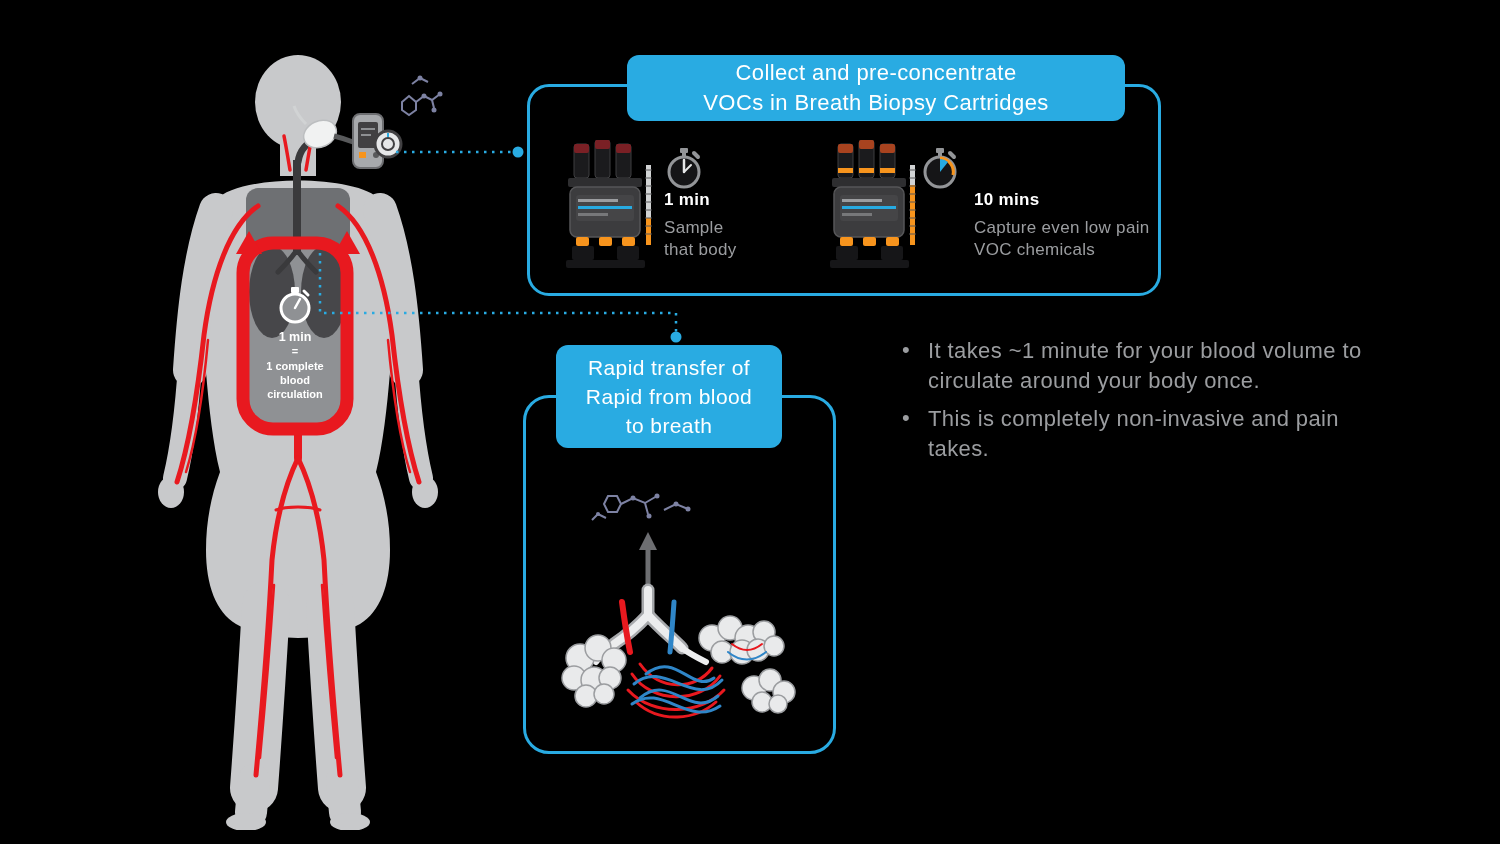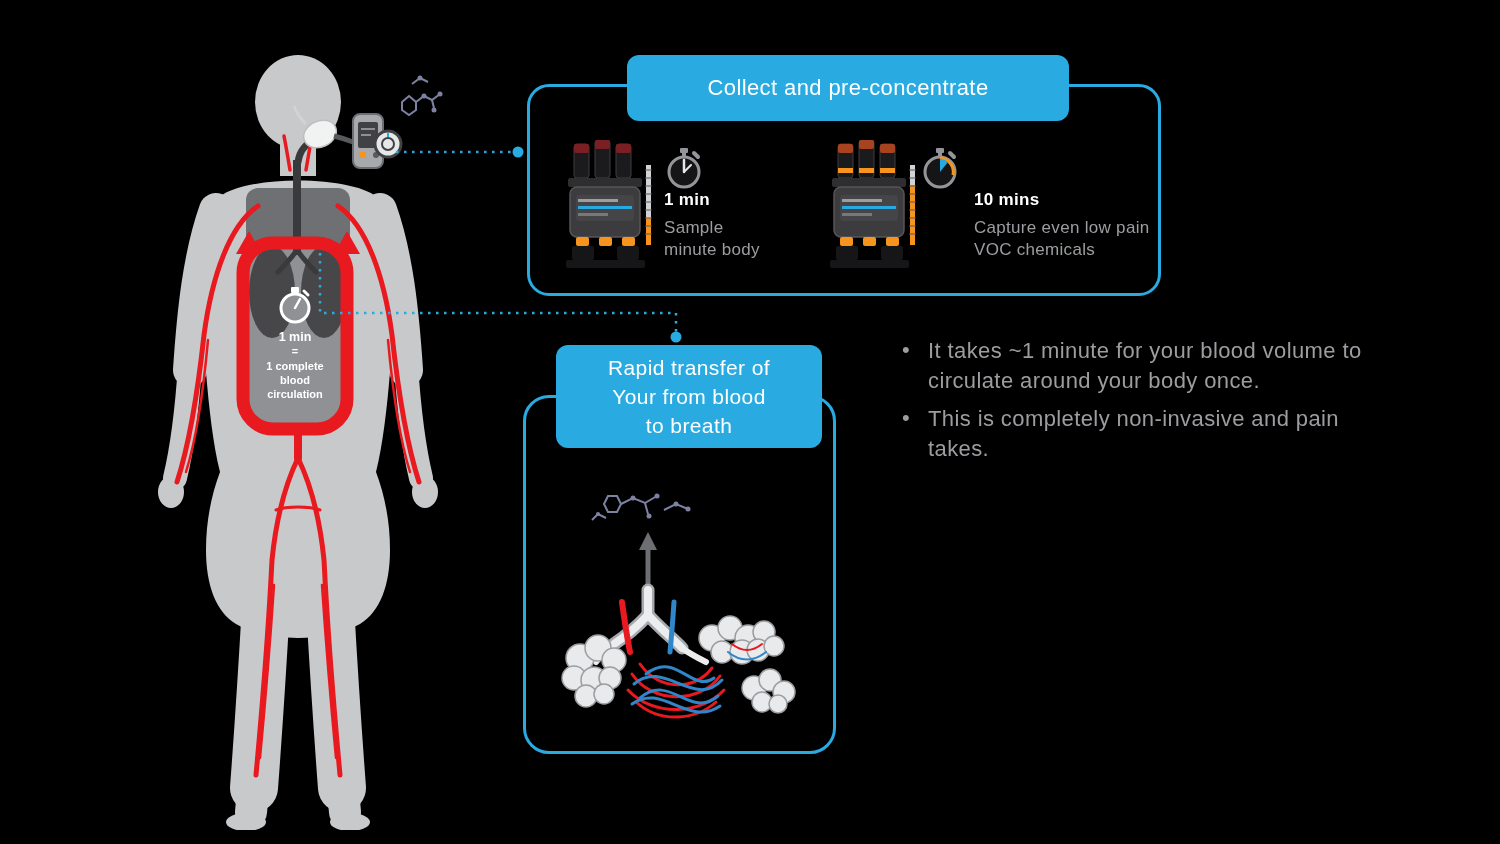--- a/index.html
+++ b/index.html
@@ -149,22 +149,23 @@
 
   <svg class="overlay" width="1500" height="844" viewBox="0 0 1500 844">
     <path d="M 396,152 H 518" stroke="#29abe2" stroke-width="2.5" stroke-dasharray="2.5 5.5" fill="none"></path>
     <circle cx="518" cy="152" r="5.5" fill="#29abe2"></circle>
     <path d="M 320,253 V 313 H 676 V 334" stroke="#29abe2" stroke-width="2.5" stroke-dasharray="2.5 5.5" fill="none"></path>
     <circle cx="676" cy="337" r="5.5" fill="#29abe2"></circle>
   </svg>
 
   <div class="panel" style="left:527px;top:84px;width:628px;height:206px;border-radius:22px;"></div>
 
-  <div class="blue-box" style="left:627px;top:55px;width:442px;height:66px;">
+  <div class="blue-box" style="left:627px;top:55px;width:498px;height:66px;">
     <span>Collect and pre-concentrate</span>
+    <span>VOCs in Breath Biopsy Cartridges</span>
   </div>
 
   <svg class="art" style="left:562px;top:140px;" width="92" height="135" viewBox="0 0 92 135">
     <rect x="12" y="4" width="15" height="34" rx="3" fill="#1b1b1d" stroke="#3f3f41"></rect>
     <rect x="33" y="0" width="15" height="38" rx="3" fill="#1b1b1d" stroke="#3f3f41"></rect>
     <rect x="54" y="4" width="15" height="34" rx="3" fill="#1b1b1d" stroke="#3f3f41"></rect>
     <rect x="12" y="4" width="15" height="9" rx="2" fill="#7a2025"></rect>
     <rect x="33" y="0" width="15" height="9" rx="2" fill="#7a2025"></rect>
     <rect x="54" y="4" width="15" height="9" rx="2" fill="#7a2025"></rect>
     <rect x="6" y="38" width="74" height="9" rx="2" fill="#2e2e30"></rect>
@@ -189,21 +190,21 @@
     <rect x="18" y="6" width="4" height="4" fill="#939598"></rect>
     <path d="M 30,7 L 34,11" stroke="#939598" stroke-width="4" stroke-linecap="round"></path>
     <circle cx="20" cy="26" r="15" fill="#151517" stroke="#939598" stroke-width="3"></circle>
     <path d="M 20,26 L 20,14" stroke="#e6e7e8" stroke-width="2.5" stroke-linecap="round"></path>
     <path d="M 20,26 L 27,19" stroke="#e6e7e8" stroke-width="2" stroke-linecap="round"></path>
   </svg>
 
   <div class="abs" style="left:664px;top:190px;z-index:3;">
     <div class="duration">1 min</div>
     <div class="desc">Sample</div>
-    <div class="desc">minute body</div>
+    <div class="desc">that body</div>
   </div>
 
   <svg class="art" style="left:826px;top:140px;" width="92" height="135" viewBox="0 0 92 135">
     <rect x="12" y="4" width="15" height="34" rx="3" fill="#1b1b1d" stroke="#3f3f41"></rect>
     <rect x="33" y="0" width="15" height="38" rx="3" fill="#1b1b1d" stroke="#3f3f41"></rect>
     <rect x="54" y="4" width="15" height="34" rx="3" fill="#1b1b1d" stroke="#3f3f41"></rect>
     <rect x="12" y="4" width="15" height="9" rx="2" fill="#a8431f"></rect>
     <rect x="33" y="0" width="15" height="9" rx="2" fill="#a8431f"></rect>
     <rect x="54" y="4" width="15" height="9" rx="2" fill="#a8431f"></rect>
     <rect x="12" y="28" width="15" height="5" fill="#f7941d"></rect>
@@ -236,23 +237,23 @@
   </svg>
 
   <div class="abs" style="left:974px;top:190px;z-index:3;">
     <div class="duration">10 mins</div>
     <div class="desc">Capture even low pain</div>
     <div class="desc">VOC chemicals</div>
   </div>
 
   <div class="panel" style="left:523px;top:395px;width:307px;height:353px;border-radius:26px;"></div>
 
-  <div class="blue-box" style="left:556px;top:345px;width:266px;height:103px;font-size:21px;line-height:29px;">
+  <div class="blue-box" style="left:556px;top:345px;width:226px;height:103px;font-size:21px;line-height:29px;">
     <span>Rapid transfer of</span>
-    <span>Your from blood</span>
+    <span>Rapid from blood</span>
     <span>to breath</span>
   </div>
 
   <svg class="art" style="left:536px;top:452px;" width="284" height="290" viewBox="0 0 284 290">
 
     <g stroke="#7d82a3" stroke-width="2" fill="none">
       <path d="M 68,52 L 72,44 L 81,44 L 85,52 L 81,60 L 72,60 Z"></path>
       <path d="M 85,52 L 97,46 L 109,51 L 121,44"></path>
       <path d="M 109,51 L 112,62"></path>
       <path d="M 128,58 L 140,52 L 152,57"></path>

